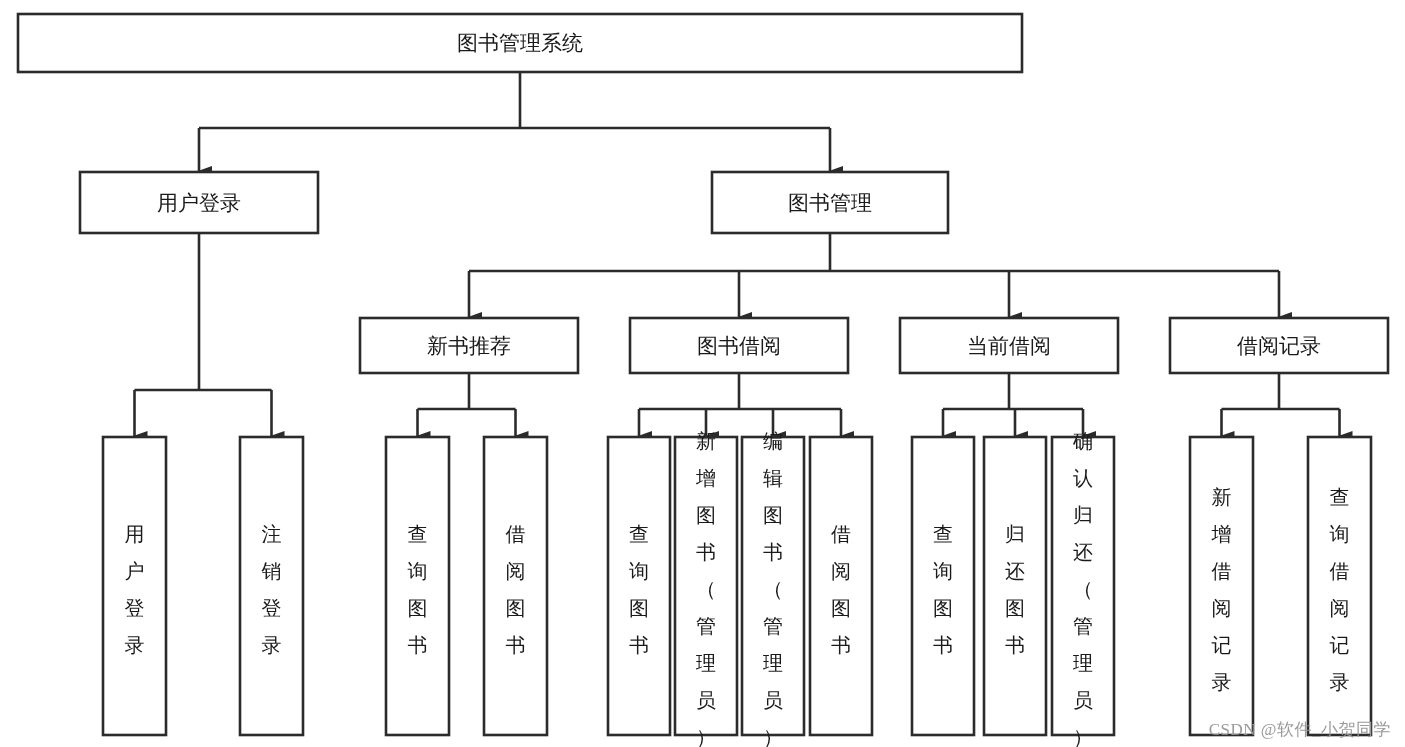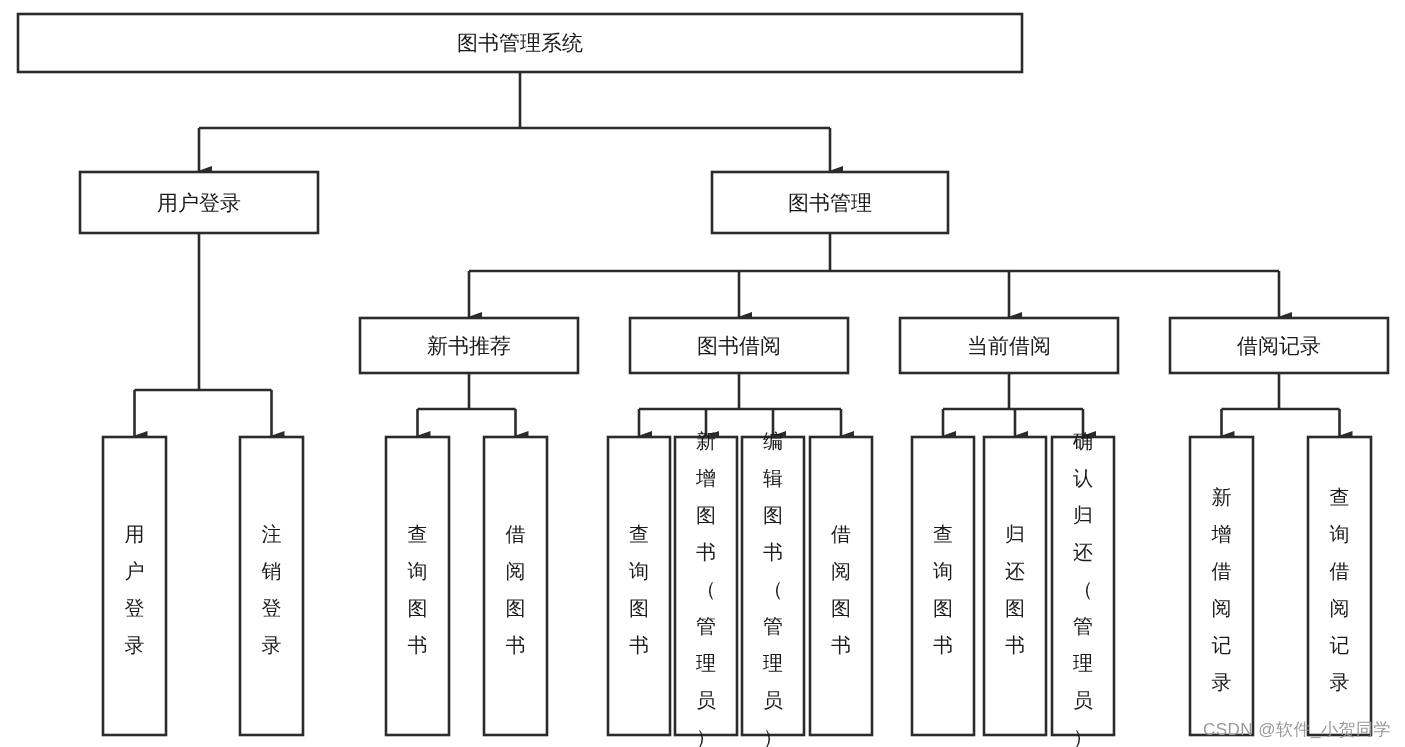--- a/index.html
+++ b/index.html
@@ -44,21 +44,21 @@
     stroke-linecap: butt;
   }
   .arrow-head {
     fill: #2b2b2b;
     stroke: none;
   }
   .watermark {
     position: absolute;
     right: 14px;
     bottom: 6px;
-    font-family: Liberation Sans, sans-serif;
+    font-family: Liberation Serif, serif;
     font-size: 17px;
     color: #9a9a9a;
     white-space: nowrap;
     letter-spacing: 0.5px;
     user-select: none;
   }
 </style>
 </head>
 <body>
 

